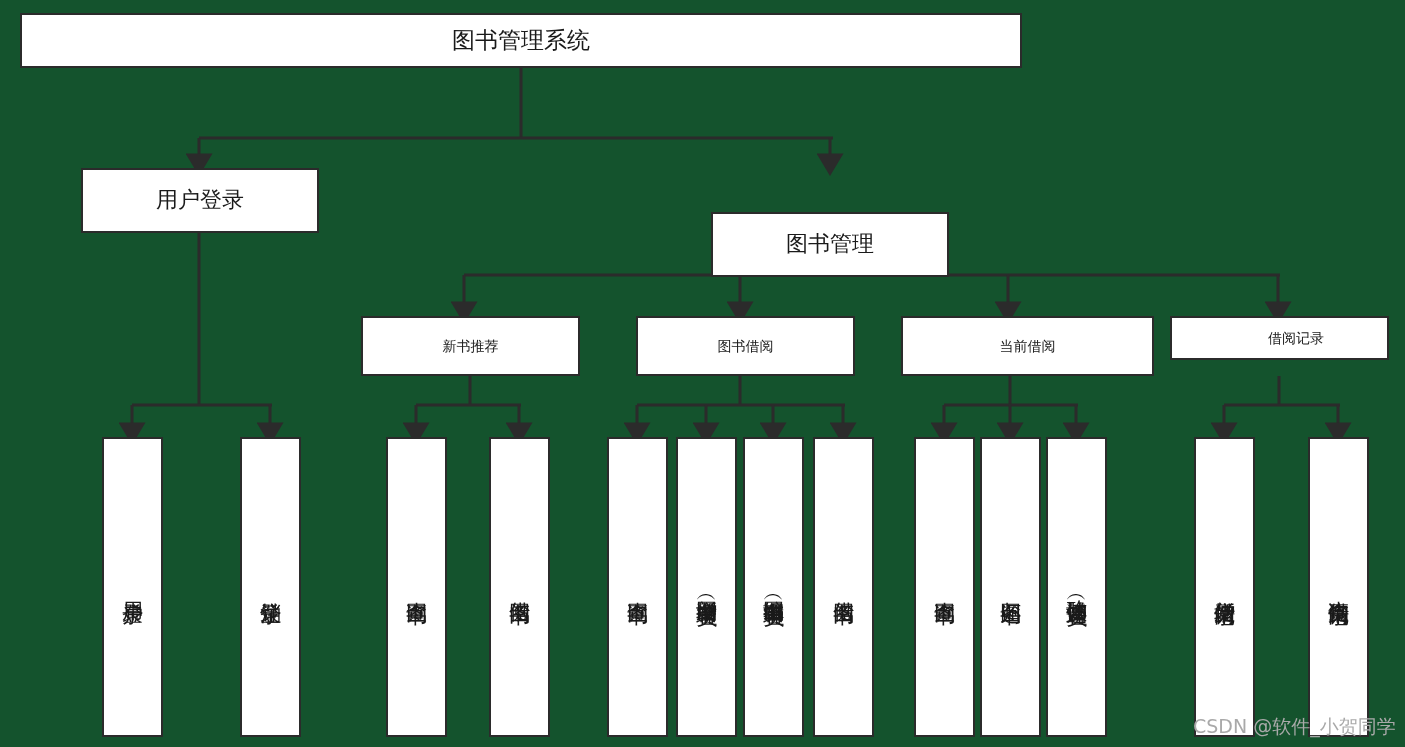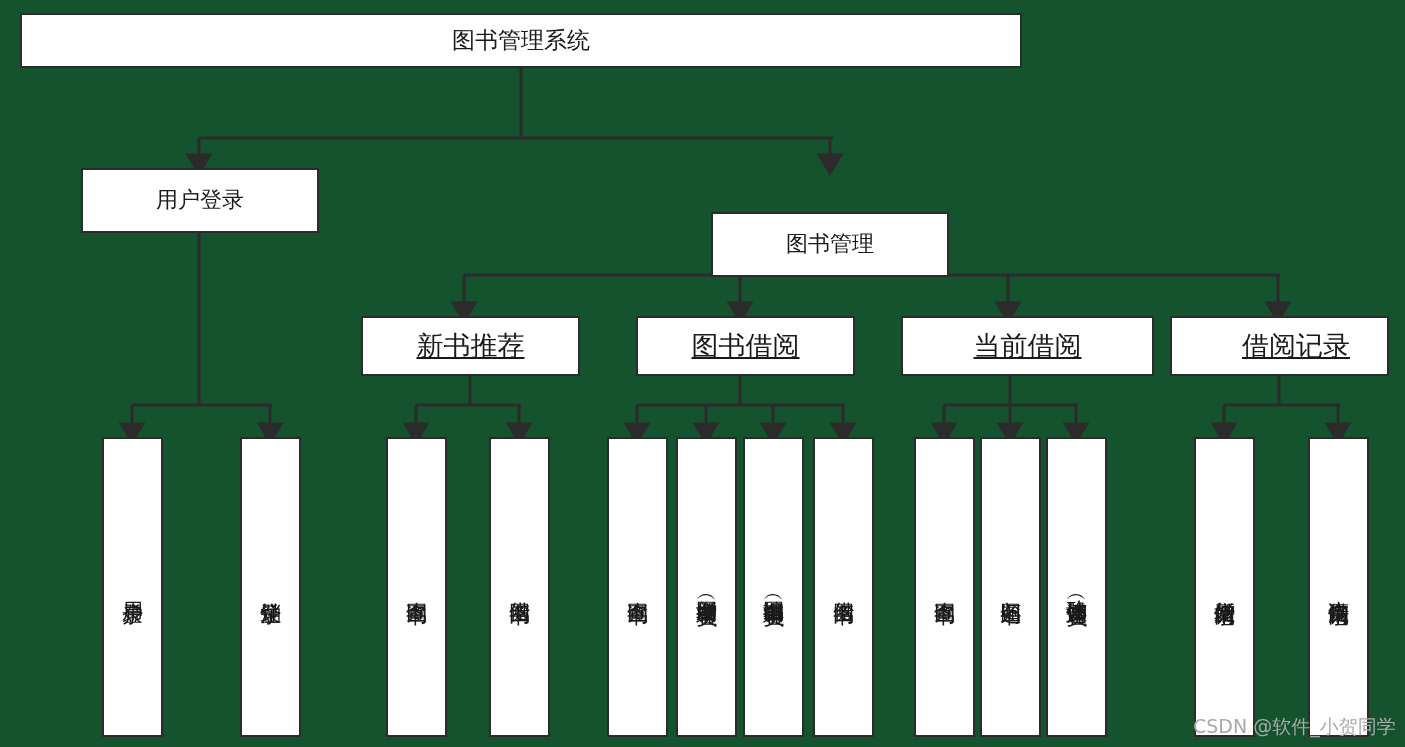--- a/index.html
+++ b/index.html
@@ -37,22 +37,21 @@
     color: #1a1a1a;
     z-index: 2;
   }
   .node.level-0 {
     font-size: 23px;
   }
   .node.level-1 {
     font-size: 22px;
   }
   .node.level-2 {
-    font-size: 27px;
-    text-decoration: underline;
+    font-size: 14px;
   }
   .node.leaf {
     align-items: center;
     justify-content: center;
     padding: 6px 2px;
   }
   .node .label-h {
     white-space: nowrap;
     line-height: 1.2;
   }
@@ -150,21 +149,21 @@
   </div>
 
   <div class="node level-2" style="left:636px; top:316px; width:219px; height:60px;">
     <span class="label-h">图书借阅</span>
   </div>
 
   <div class="node level-2" style="left:901px; top:316px; width:253px; height:60px;">
     <span class="label-h">当前借阅</span>
   </div>
 
-  <div class="node level-2" style="left:1170px; top:316px; width:219px; height:60px;padding-left:33px;">
+  <div class="node level-2" style="left:1170px; top:316px; width:219px; height:44px;padding-left:33px;">
     <span class="label-h">借阅记录</span>
   </div>
 
   <div class="node leaf" style="left:102px; top:437px; width:61px; height:300px;">
     <span class="label-v">用户登录</span>
   </div>
 
   <div class="node leaf" style="left:240px; top:437px; width:61px; height:300px;">
     <span class="label-v">注销登录</span>
   </div>

